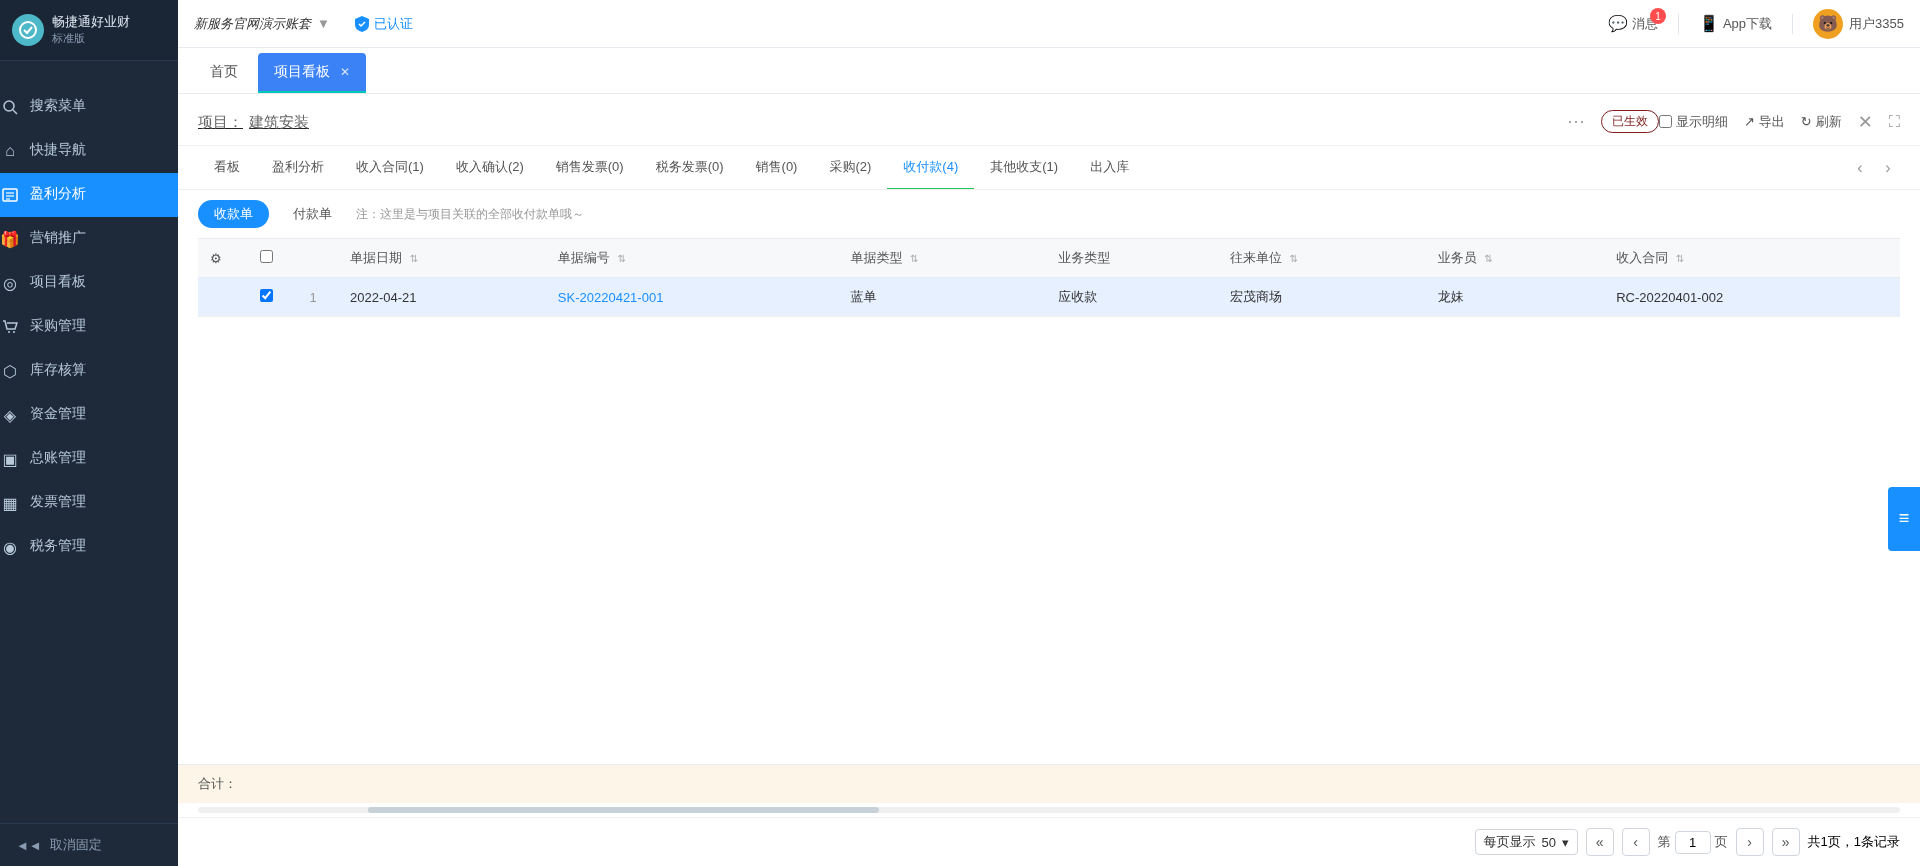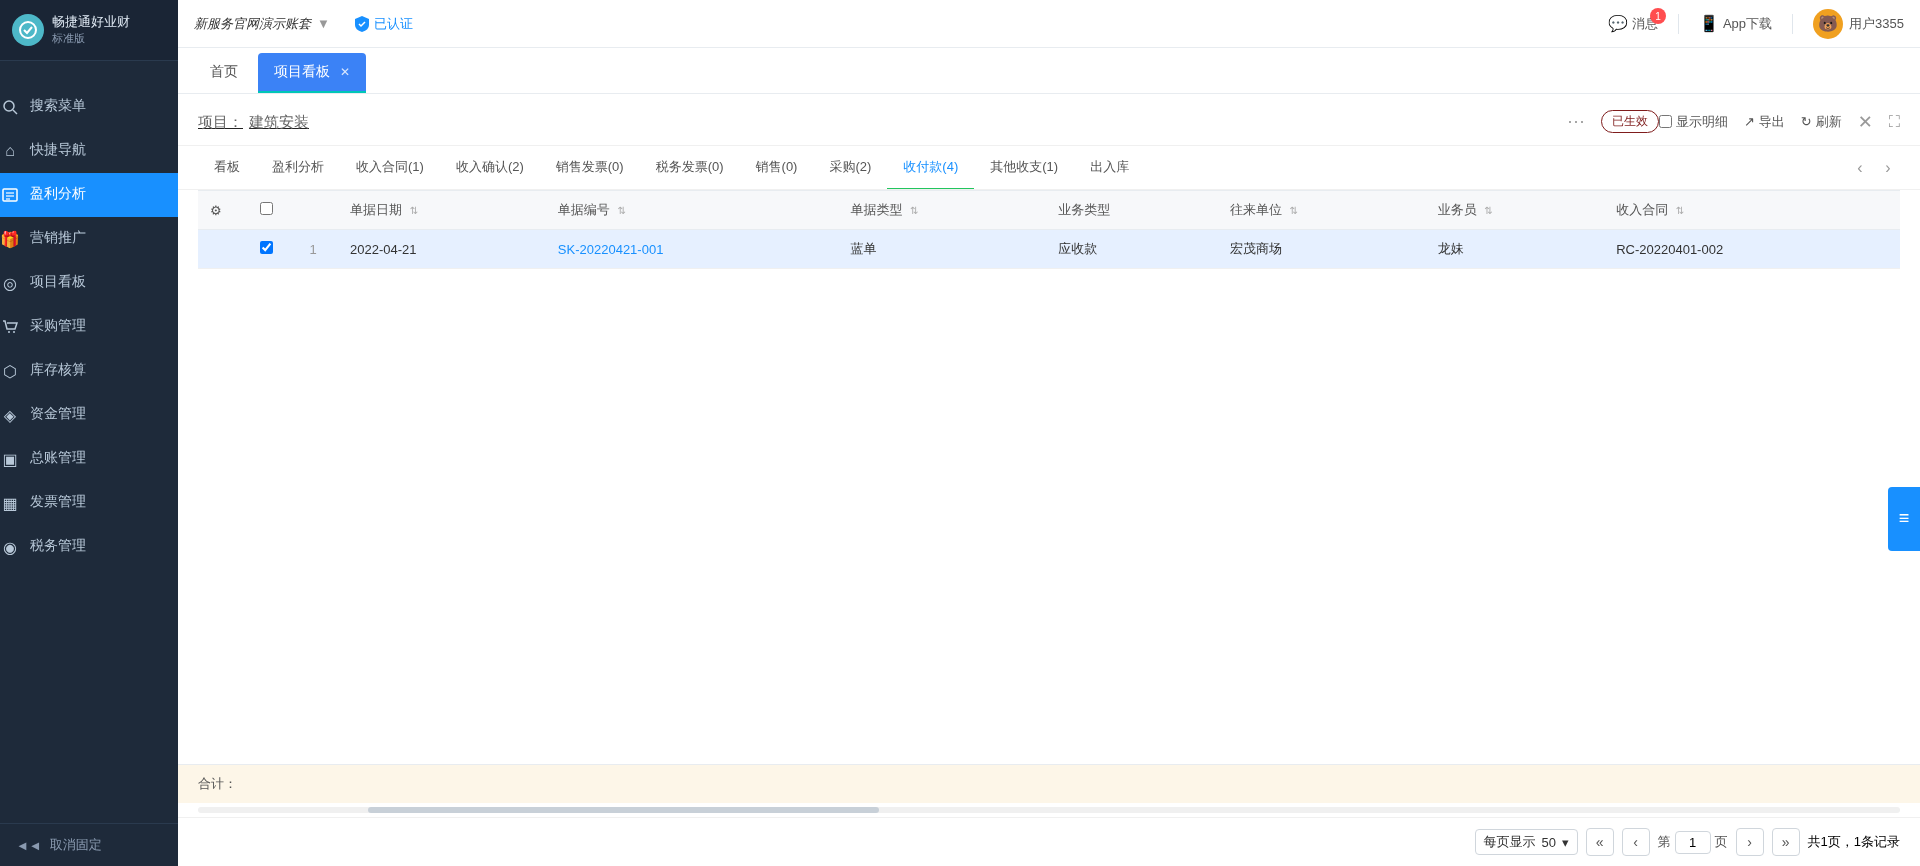--- a/index.html
+++ b/index.html
@@ -672,20 +672,25 @@
       </div>
       <div class="sub-tab">
         <span>出入库</span>
       </div>
       <div class="sub-tab-nav">
         <div class="sub-tab-nav-btn">‹</div>
         <div class="sub-tab-nav-btn">›</div>
       </div>
     </div>
 
+    <div class="inner-tab-row">
+      <button class="inner-tab-btn active">收款单</button>
+      <button class="inner-tab-btn inactive">付款单</button>
+      <span class="inner-tab-note">注：这里是与项目关联的全部收付款单哦～</span>
+    </div>
 
     <div class="table-wrapper">
       <table>
         <thead>
           <tr>
             <th class="settings-col">⚙</th>
             <th class="checkbox-col">
               <input type="checkbox" style="margin: 0px;">
             </th>
             <th style="width:50px;"></th>

